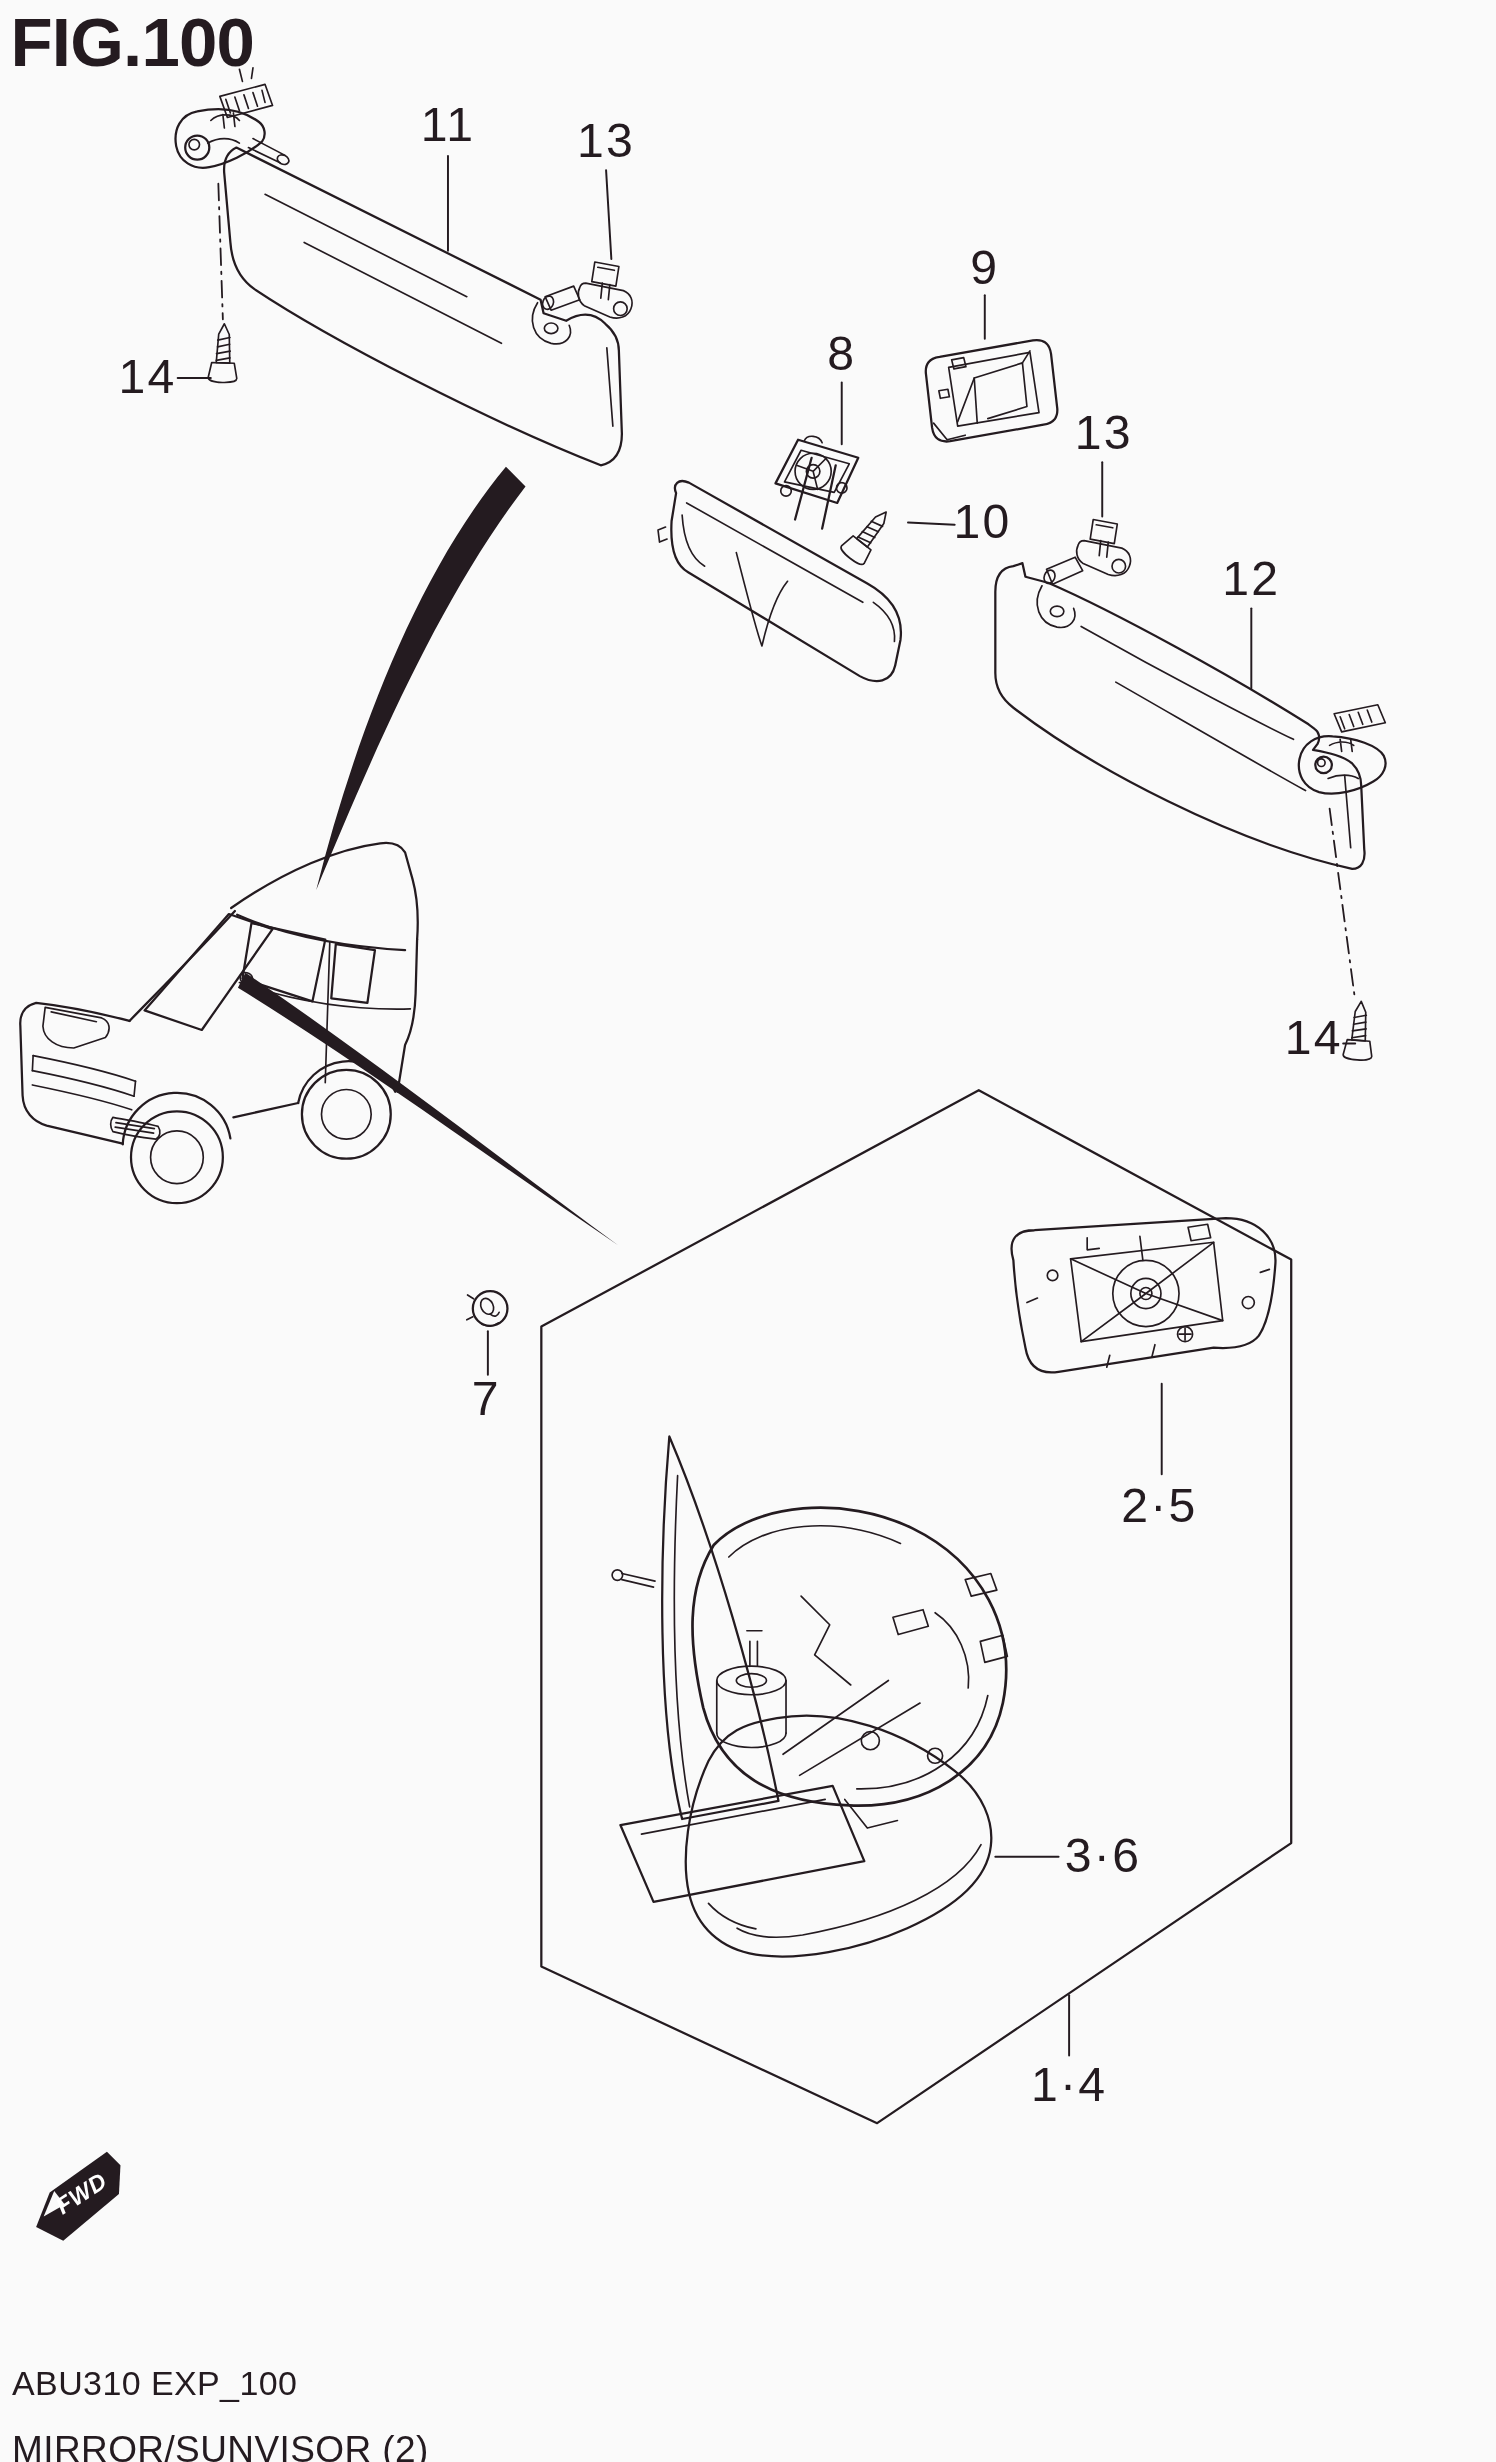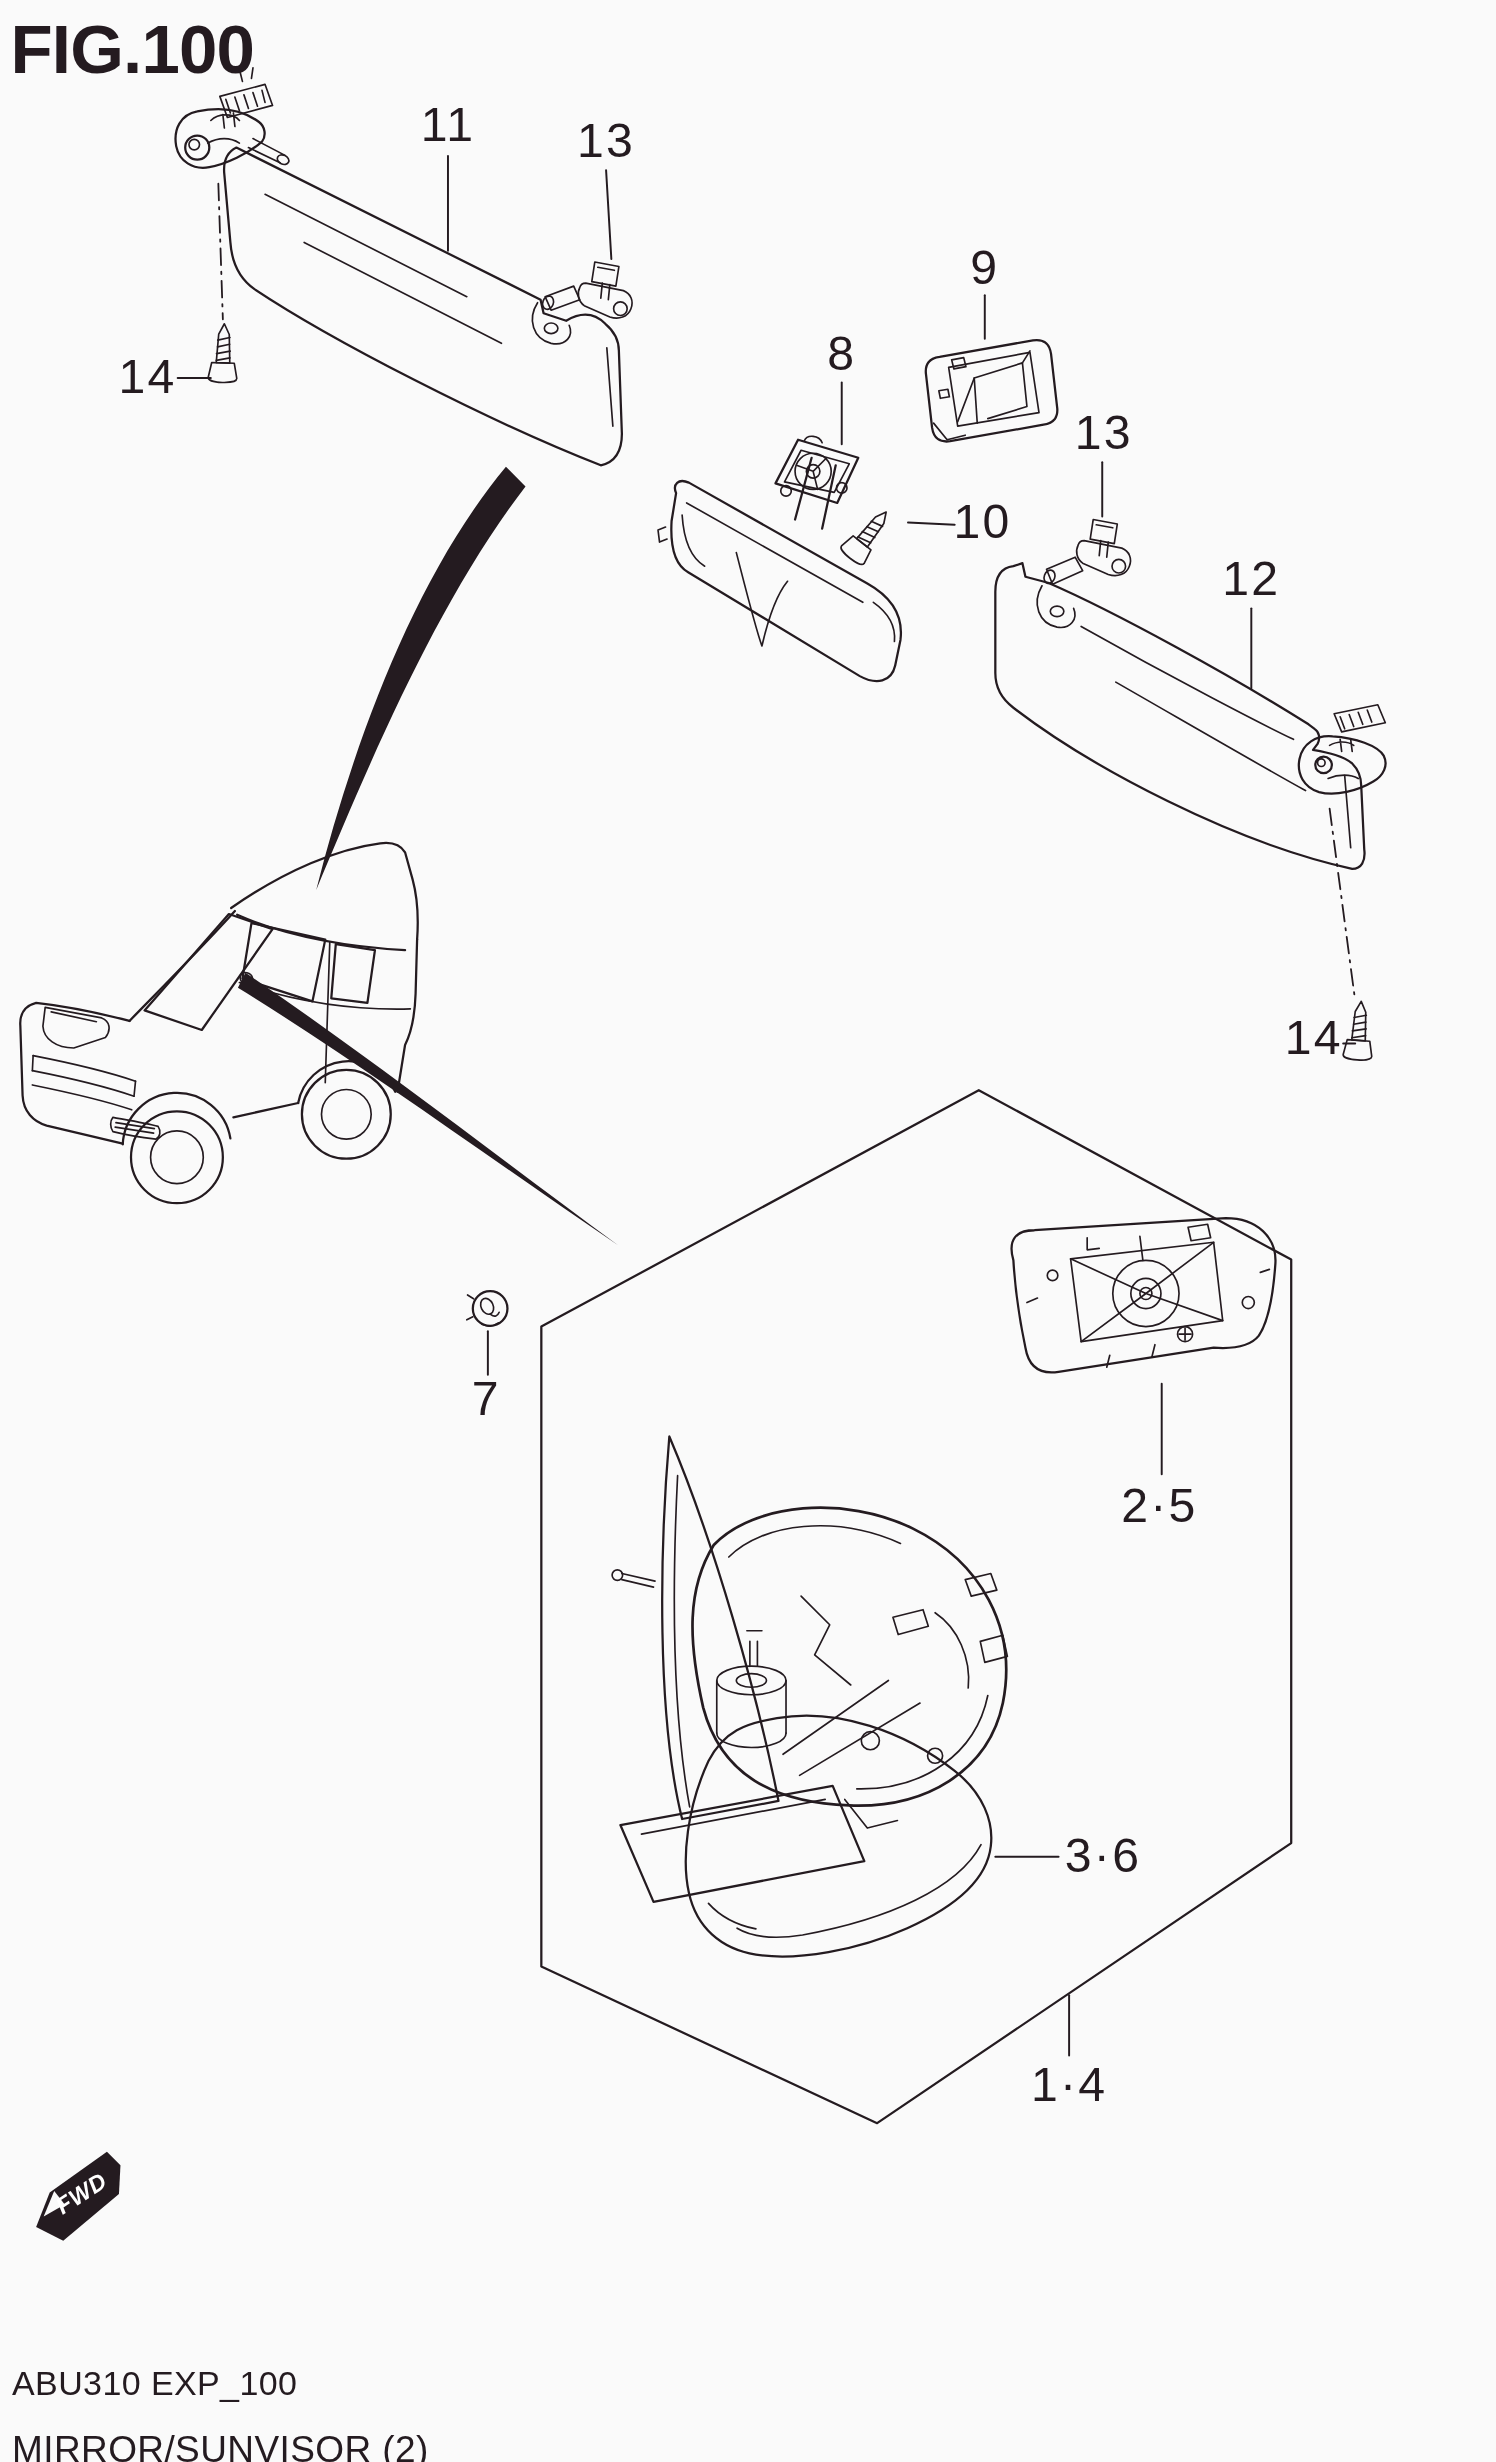--- a/index.html
+++ b/index.html
@@ -1,21 +1,21 @@
 <!DOCTYPE html>
 <html style="font-size:12px"><head>
 <meta charset="utf-8">
 <style>
   html,body{margin:0;padding:0;background:#d9d9d9;}
   .page{
     position:relative;width:1496px;height:2462px;background:#fafafa;
     font-family:"Liberation Sans",sans-serif;color:#241b20;overflow:hidden;
   }
   .fig-title{
-    position:absolute;left:10.5px;top:10px;font-size:69px;font-weight:600;
+    position:absolute;left:10.5px;top:3px;font-size:69px;font-weight:600;
     letter-spacing:-0.8px;color:#241b20;
   }
   .footer-code{
     position:absolute;left:12px;top:2364px;font-size:34px;font-weight:500;
     letter-spacing:0.4px;color:#241b20;text-align:center;
   }
   .footer-name{
     position:absolute;left:12px;top:2407px;font-size:37px;font-weight:500;
     letter-spacing:0.4px;color:#241b20;margin-top:22px;
   }

